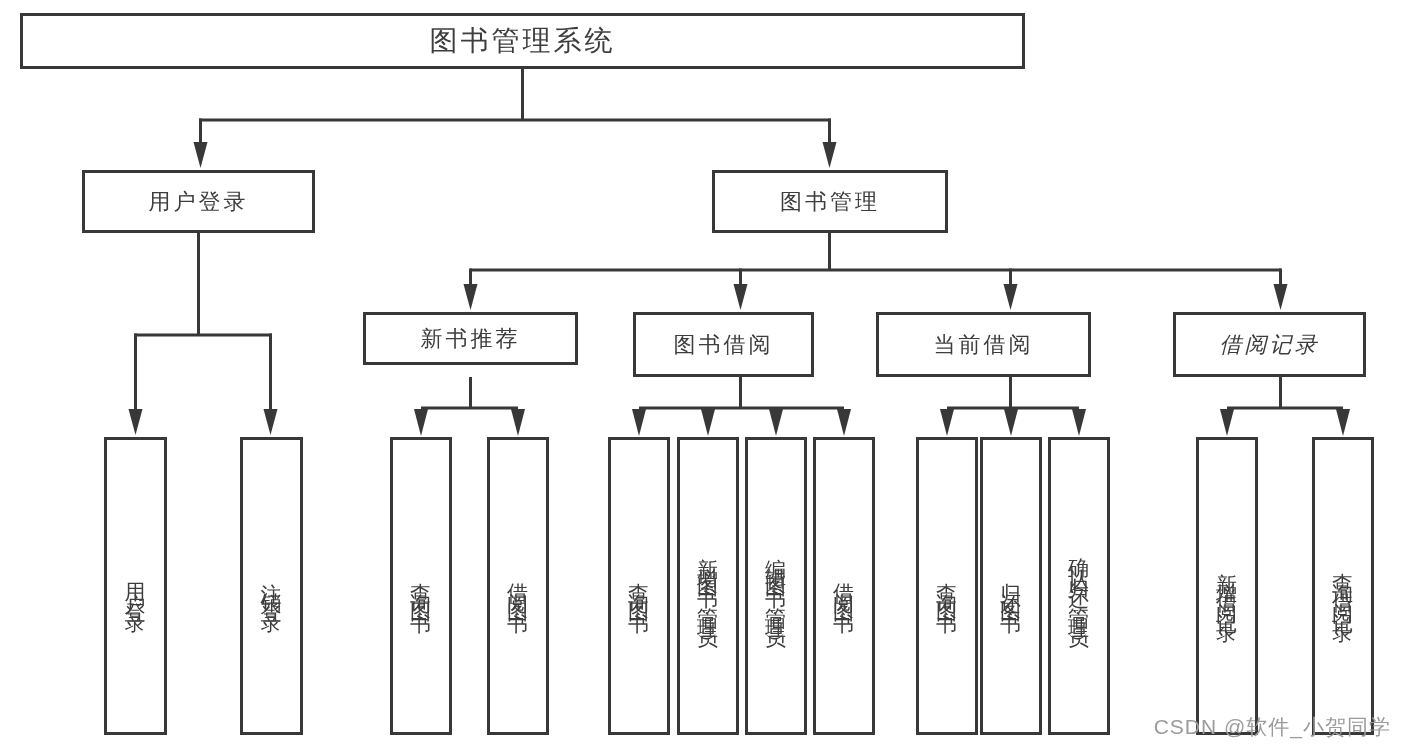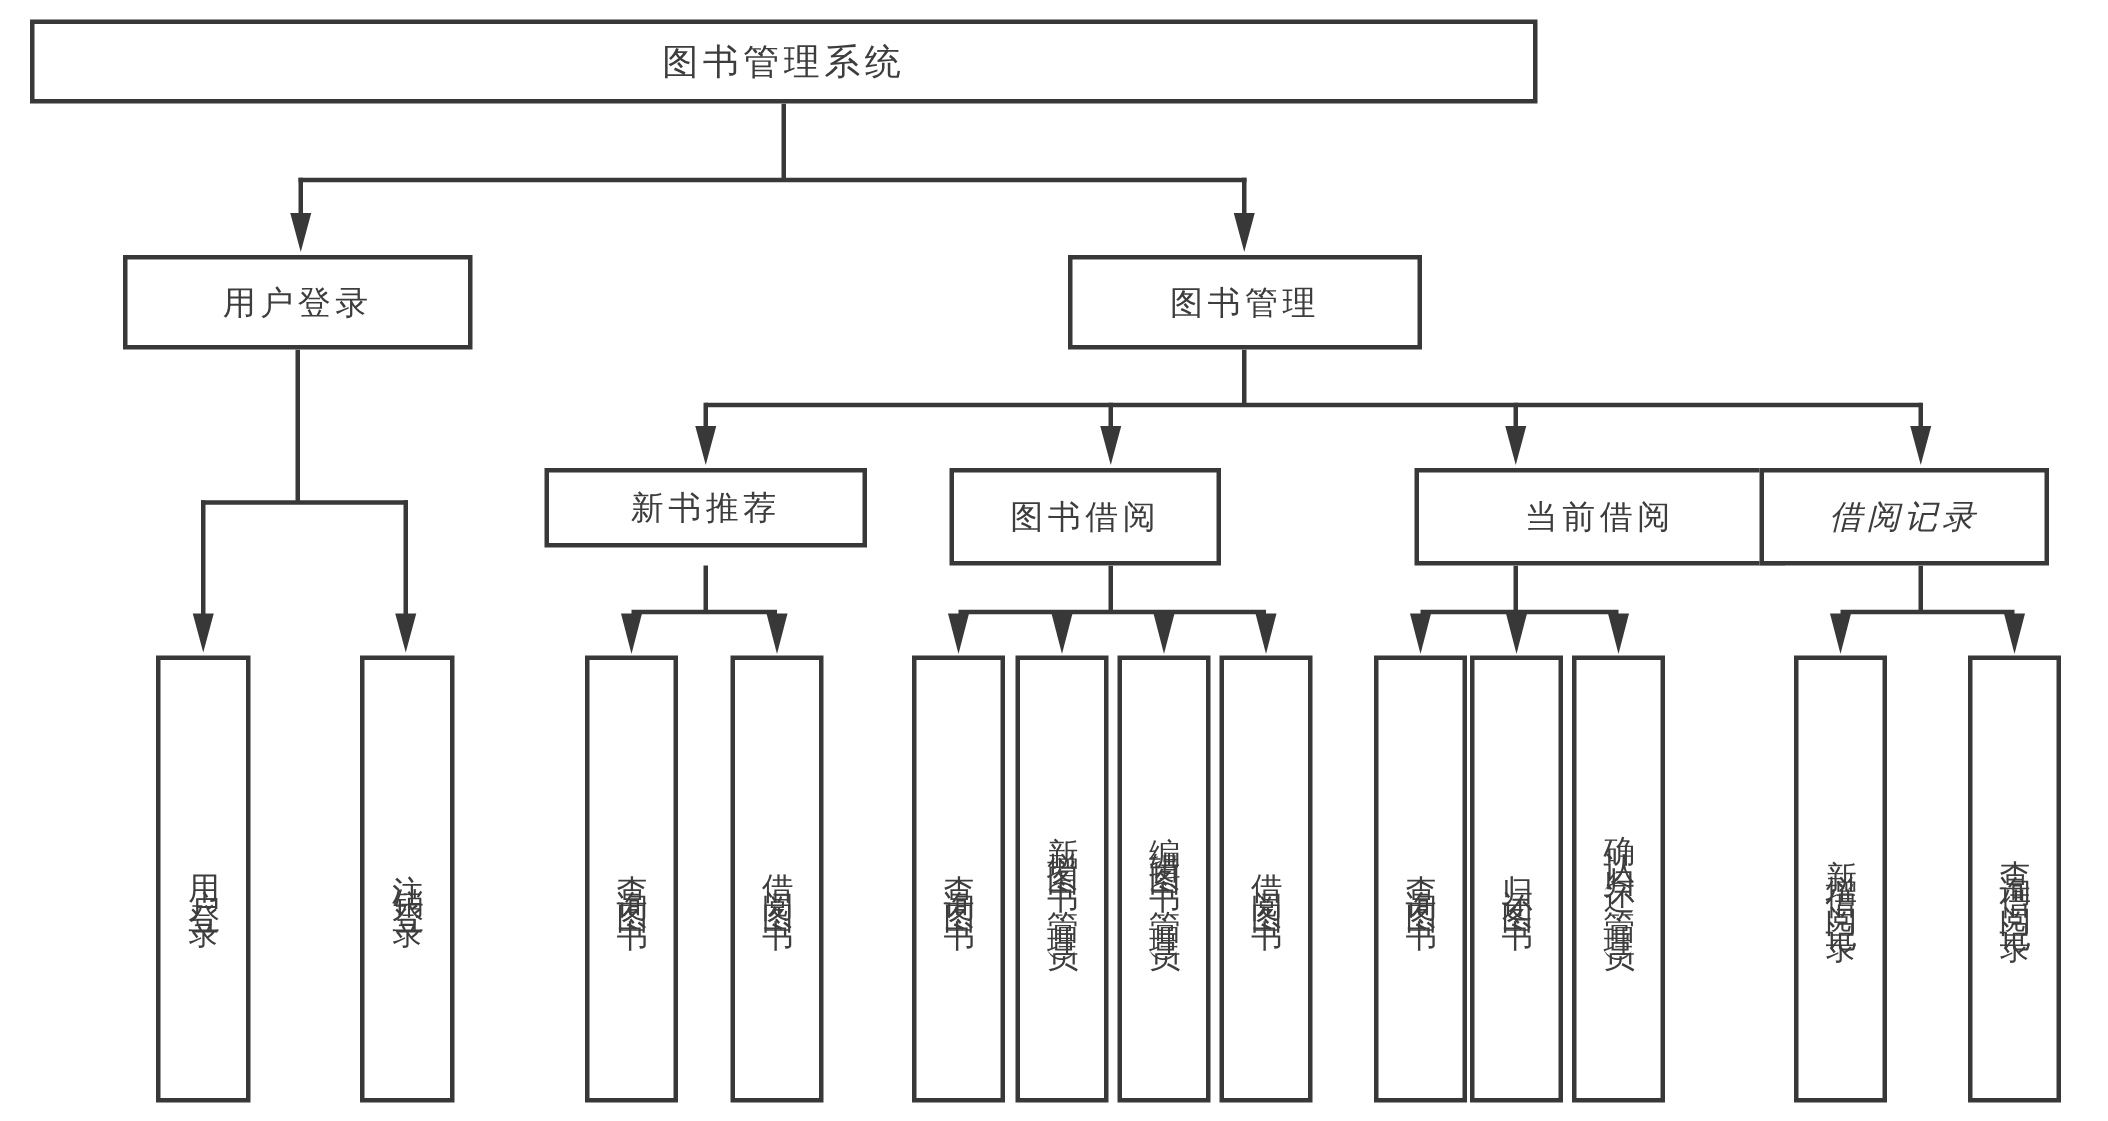--- a/index.html
+++ b/index.html
@@ -21,21 +21,21 @@
     position:absolute;
     box-sizing:border-box;
     border:3px solid var(--line);
     background:#fff;
     display:flex;align-items:center;justify-content:center;
     color:var(--text);
     font-size:22px;
     letter-spacing:3px;
     white-space:nowrap;
   }
-  .root{font-size:24px;}
+  .root{font-size:28px;}
   .leaf{
     writing-mode:vertical-rl;
     text-orientation:mixed;
     font-size:21px;
     letter-spacing:10px;
     white-space:normal;
     line-height:1;
   }
   .watermark{
     position:absolute;
@@ -103,34 +103,35 @@
     <polygon class="c-arrow" points="1336,409 1350,409 1343,436" fill="#383838"></polygon>
   </svg>
 
   <div class="node root" style="left:20px;top:13px;width:1005px;height:56px;">图书管理系统</div>
 
   <div class="node" style="left:82px;top:170px;width:233px;height:63px;">用户登录</div>
   <div class="node" style="left:712px;top:170px;width:236px;height:63px;text-align:center;">图书管理</div>
 
   <div class="node" style="left:363px;top:312px;width:215px;height:53px;">新书推荐</div>
   <div class="node" style="left:633px;top:312px;width:181px;height:65px;">图书借阅</div>
-  <div class="node" style="left:943px;top:312px;width:247px;height:65px;">当前借阅</div>
+  <div class="node" style="left:876px;top:312px;width:215px;height:65px;">当前借阅</div>
   <div class="node" style="left:1173px;top:312px;width:193px;height:65px;font-style:italic;">借阅记录</div>
 
   <div class="node leaf" style="left:104px;top:437px;width:63px;height:298px;">用户登录</div>
   <div class="node leaf" style="left:240px;top:437px;width:63px;height:298px;">注销登录</div>
 
   <div class="node leaf" style="left:390px;top:437px;width:62px;height:298px;">查询图书</div>
   <div class="node leaf" style="left:487px;top:437px;width:62px;height:298px;">借阅图书</div>
 
   <div class="node leaf" style="left:608px;top:437px;width:62px;height:298px;">查询图书</div>
   <div class="node leaf" style="left:677px;top:437px;width:62px;height:298px;">新增图书（管理员）</div>
   <div class="node leaf" style="left:745px;top:437px;width:62px;height:298px;">编辑图书（管理员）</div>
   <div class="node leaf" style="left:813px;top:437px;width:62px;height:298px;">借阅图书</div>
 
   <div class="node leaf" style="left:916px;top:437px;width:62px;height:298px;">查询图书</div>
   <div class="node leaf" style="left:980px;top:437px;width:62px;height:298px;">归还图书</div>
   <div class="node leaf" style="left:1048px;top:437px;width:62px;height:298px;">确认归还（管理员）</div>
 
   <div class="node leaf" style="left:1196px;top:437px;width:62px;height:298px;">新增借阅记录</div>
   <div class="node leaf" style="left:1312px;top:437px;width:62px;height:298px;">查询借阅记录</div>
 
+  <div class="watermark">CSDN @软件_小贺同学</div>
 </div>
 
 </body></html>

